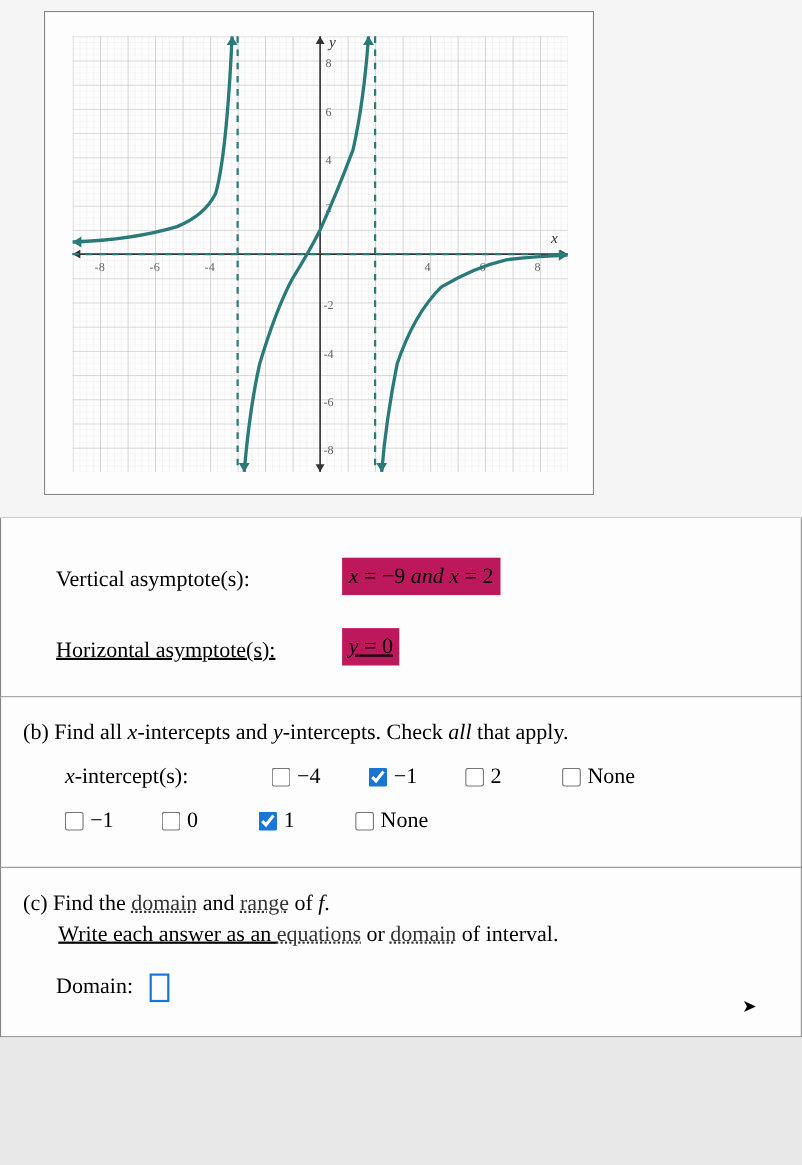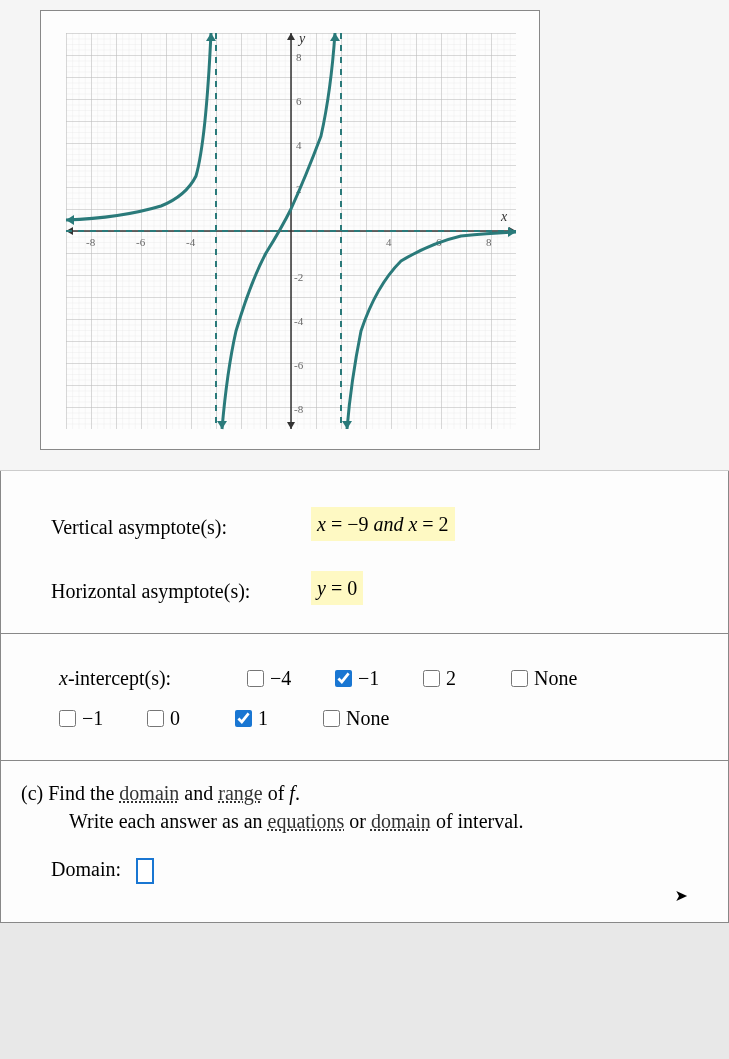--- a/index.html
+++ b/index.html
@@ -10,21 +10,21 @@
     .graph { width: 500px; height: 440px; margin-left: 30px; margin-bottom: 10px; background: #fdfdfd; position: relative; border: 1px solid #888; }
     
     .question-block { border: 1px solid #888; border-top: none; padding: 18px 20px; background: #fdfdfd; font-size: 20px; line-height: 1.4; }
     .question-block:first-of-type { border-top: 1px solid #888; }
     
     .part-label { font-weight: normal; }
     
     .sub-item { margin: 18px 0 10px 30px; display: flex; align-items: flex-end; gap: 20px; }
     .sub-label { display: inline-block; min-width: 240px; }
     
-    .answer-highlight { background: #fef9c3; padding: 3px 6px; font-style: italic; white-space: nowrap; }
+    .answer-highlight { background: #be185d; padding: 3px 6px; font-style: italic; white-space: nowrap; }
     .answer-highlight .roman { font-style: normal; }
     
     .checkbox-row { margin: 12px 0 10px 38px; display: flex; align-items: center; gap: 28px; font-style: italic; }
     .checkbox-row .row-label { min-width: 160px; font-style: normal; }
     .checkbox-row .var { font-style: italic; }
     
     .cb-item { display: flex; align-items: center; gap: 6px; min-width: 60px; }
     .cb-item .val { font-style: normal; min-width: 28px; }
     .cb-item .none-text { font-style: normal; }
     
@@ -103,27 +103,31 @@
         <polygon points="475,221 467,216 467,226" fill="#2a7a7a"></polygon>
       </svg>
     </div>
   </div>
 
   <div class="question-block">
     <div class="sub-item">
       <span class="sub-label">Vertical asymptote(s):</span>
       <span class="answer-highlight"><span>x</span><span class="roman"> = −9 </span><span>and</span><span> x</span><span class="roman"> = 2</span></span>
     </div>
-    <div class="sub-item" style="margin-top:30px;">
+    <div class="sub-item" style="margin-top:30px;text-decoration:underline;">
       <span class="sub-label">Horizontal asymptote(s):</span>
       <span class="answer-highlight"><span>y</span><span class="roman"> = 0</span></span>
     </div>
   </div>
 
   <div class="question-block">
+    <div>
+      <span class="part-label">(b)</span>
+      <span>Find all </span><em>x</em><span>-intercepts and </span><em>y</em><span>-intercepts. Check </span><em>all</em><span> that apply.</span>
+    </div>
 
     <div class="checkbox-row">
       <span class="row-label"><span class="var">x</span><span>-intercept(s):</span></span>
       <span class="cb-item">
         <input type="checkbox" style="">
         <span class="val">−4</span>
       </span>
       <span class="cb-item">
         <input type="checkbox" checked="" style="">
         <span class="val">−1</span>
@@ -151,27 +155,27 @@
         <input type="checkbox" checked="" style="">
         <span class="val">1</span>
       </span>
       <span class="cb-item">
         <input type="checkbox" style="">
         <span class="none-text">None</span>
       </span>
     </div>
   </div>
 
-  <div class="question-block" style="position:relative; padding-bottom:38px;">
+  <div class="question-block" style="position:relative; padding-bottom:16px;">
     <div>
       <span class="part-label">(c)</span>
       <span>Find the </span><span class="link-term">domain</span><span> and </span><span class="link-term">range</span><span> of </span><em>f</em><span>.</span>
       <br>
-      <span style="margin-left:48px;">Write each answer as an </span><span class="link-term">equations</span><span> or </span><span class="link-term">domain</span><span> of interval.</span>
+      <span style="margin-left:32px;text-decoration:underline;">Write each answer as an </span><span class="link-term">equations</span><span> or </span><span class="link-term">domain</span><span> of interval.</span>
     </div>
-    <div style="margin: 20px 0 0 30px;">
+    <div style="margin: 20px 0 15px 30px;">
       <span>Domain:</span>
       <span class="answer-box"></span>
     </div>
     <span class="cursor-icon">➤</span>
   </div>
 
 </div>
 
 </body></html>

